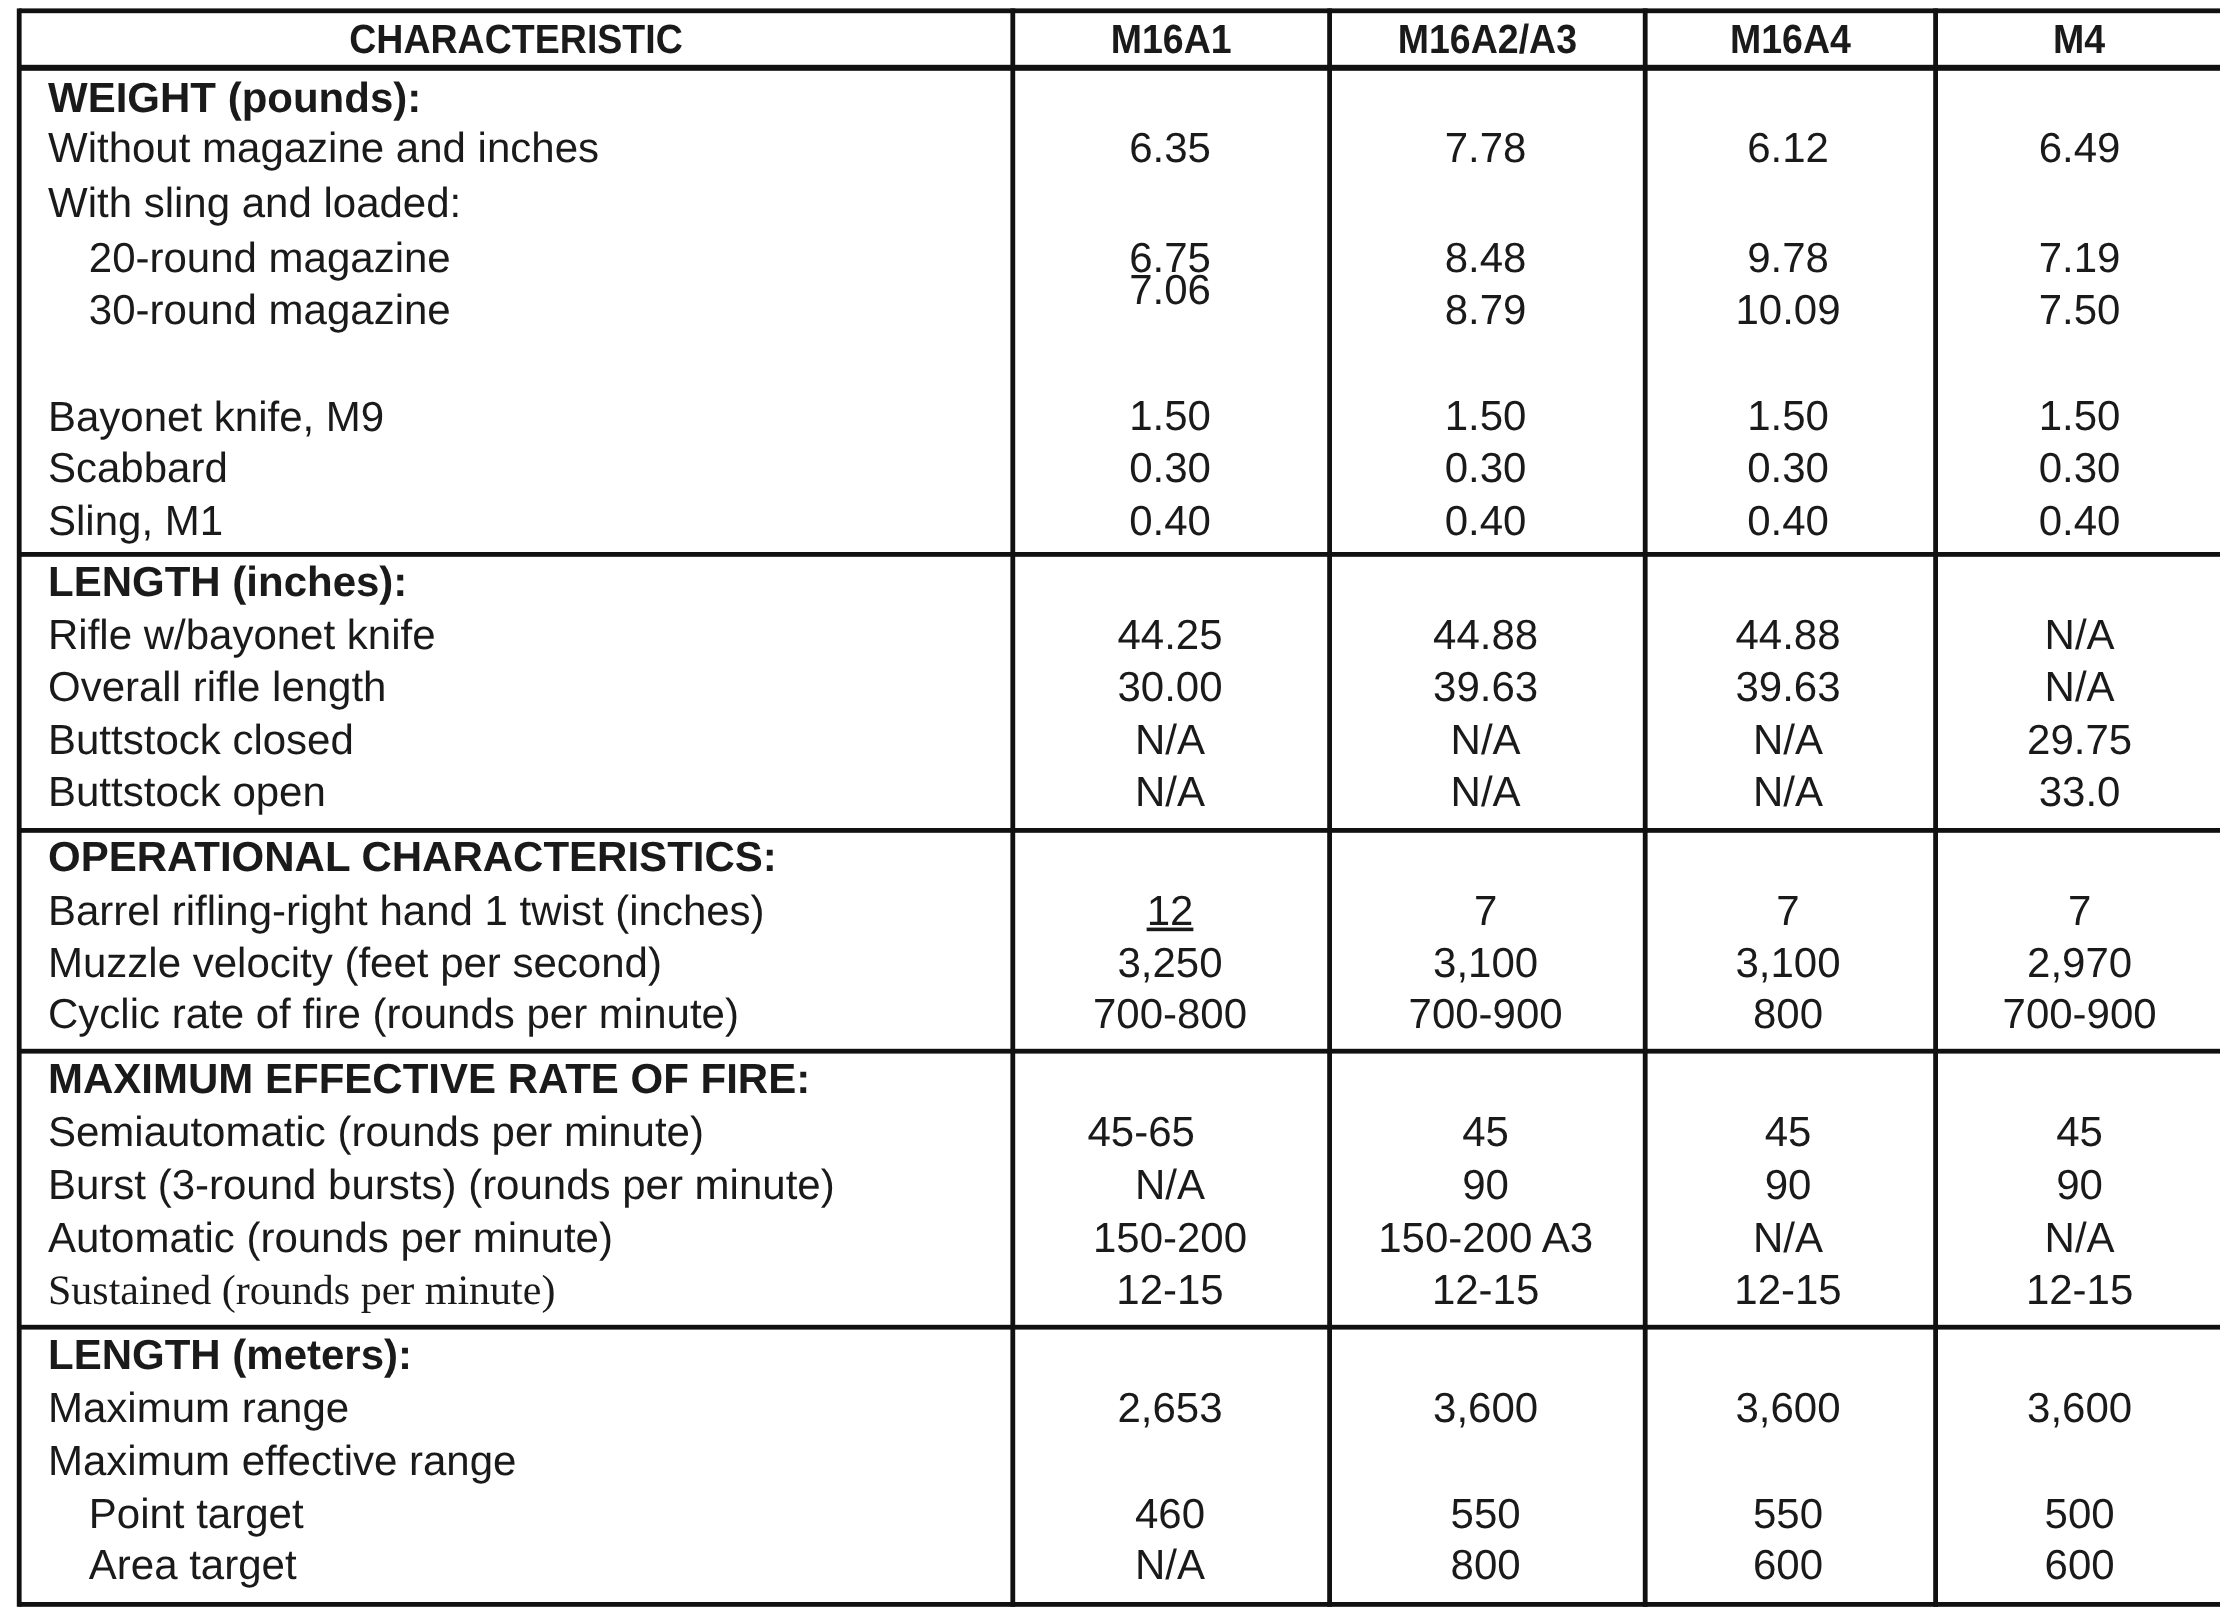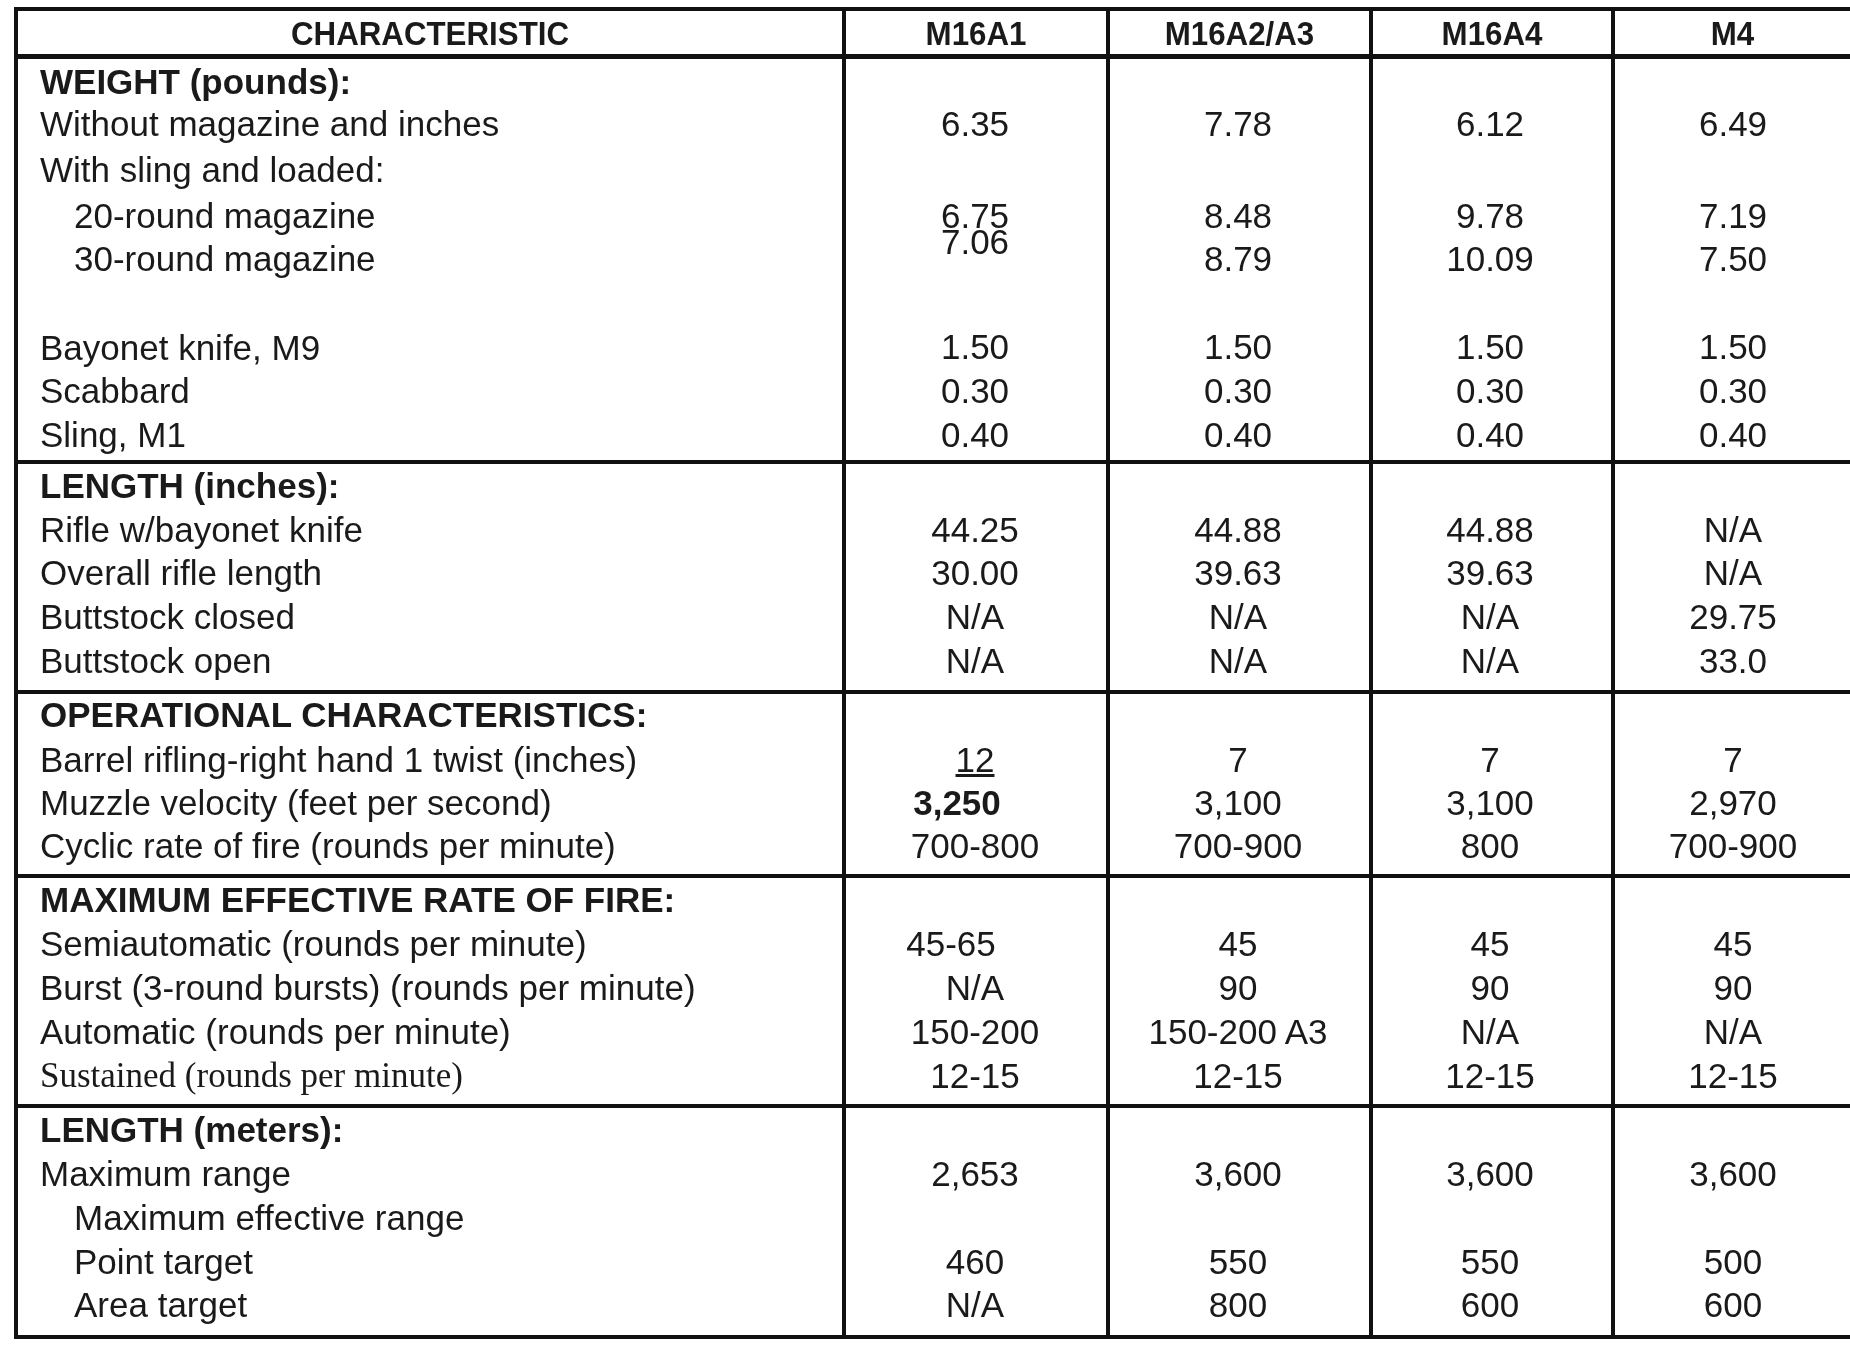--- a/index.html
+++ b/index.html
@@ -98,21 +98,21 @@
       <div class="cell val" style="top: 639px; left: 1113px; width: 250px;">N/A</div>
       <div class="cell val" style="top: 639px; left: 1365px; width: 250px;">N/A</div>
       <div class="cell val" style="top: 639px; left: 1608px; width: 250px;">33.0</div>
       <div class="cell lbl sec" style="top: 693px;">OPERATIONAL CHARACTERISTICS:</div>
       <div class="cell lbl" style="top: 738px;">Barrel rifling-right hand 1 twist (inches)</div>
       <div class="cell val" style="top: 738px; left: 850px; width: 250px; text-decoration: underline;">12</div>
       <div class="cell val" style="top: 738px; left: 1113px; width: 250px;">7</div>
       <div class="cell val" style="top: 738px; left: 1365px; width: 250px;">7</div>
       <div class="cell val" style="top: 738px; left: 1608px; width: 250px;">7</div>
       <div class="cell lbl" style="top: 781px;">Muzzle velocity (feet per second)</div>
-      <div class="cell val" style="top: 781px; left: 832px; width: 250px; font-weight: bold;">3,250</div>
+      <div class="cell val" style="top: 781px; left: 850px; width: 250px;">3,250</div>
       <div class="cell val" style="top: 781px; left: 1113px; width: 250px;">3,100</div>
       <div class="cell val" style="top: 781px; left: 1365px; width: 250px;">3,100</div>
       <div class="cell val" style="top: 781px; left: 1608px; width: 250px;">2,970</div>
       <div class="cell lbl" style="top: 824px;">Cyclic rate of fire (rounds per minute)</div>
       <div class="cell val" style="top: 824px; left: 850px; width: 250px;">700-800</div>
       <div class="cell val" style="top: 824px; left: 1113px; width: 250px;">700-900</div>
       <div class="cell val" style="top: 824px; left: 1365px; width: 250px;">800</div>
       <div class="cell val" style="top: 824px; left: 1608px; width: 250px;">700-900</div>
       <div class="cell lbl sec" style="top: 878px;">MAXIMUM EFFECTIVE RATE OF FIRE:</div>
       <div class="cell lbl" style="top: 922px;">Semiautomatic (rounds per minute)</div>
@@ -134,21 +134,21 @@
       <div class="cell val" style="top: 1054px; left: 850px; width: 250px;">12-15</div>
       <div class="cell val" style="top: 1054px; left: 1113px; width: 250px;">12-15</div>
       <div class="cell val" style="top: 1054px; left: 1365px; width: 250px;">12-15</div>
       <div class="cell val" style="top: 1054px; left: 1608px; width: 250px;">12-15</div>
       <div class="cell lbl sec" style="top: 1108px;">LENGTH (meters):</div>
       <div class="cell lbl" style="top: 1152px;">Maximum range</div>
       <div class="cell val" style="top: 1152px; left: 850px; width: 250px;">2,653</div>
       <div class="cell val" style="top: 1152px; left: 1113px; width: 250px;">3,600</div>
       <div class="cell val" style="top: 1152px; left: 1365px; width: 250px;">3,600</div>
       <div class="cell val" style="top: 1152px; left: 1608px; width: 250px;">3,600</div>
-      <div class="cell lbl" style="top: 1196px; margin-left: 34px;">Maximum effective range</div>
+      <div class="cell lbl" style="top: 1196px;">Maximum effective range</div>
       <div class="cell val" style="top: 1196px; left: 850px; width: 250px;"></div>
       <div class="cell val" style="top: 1196px; left: 1113px; width: 250px;"></div>
       <div class="cell val" style="top: 1196px; left: 1365px; width: 250px;"></div>
       <div class="cell val" style="top: 1196px; left: 1608px; width: 250px;"></div>
       <div class="cell lbl ind" style="top: 1240px;">Point target</div>
       <div class="cell val" style="top: 1240px; left: 850px; width: 250px;">460</div>
       <div class="cell val" style="top: 1240px; left: 1113px; width: 250px;">550</div>
       <div class="cell val" style="top: 1240px; left: 1365px; width: 250px;">550</div>
       <div class="cell val" style="top: 1240px; left: 1608px; width: 250px;">500</div>
       <div class="cell lbl ind" style="top: 1283px;">Area target</div>

